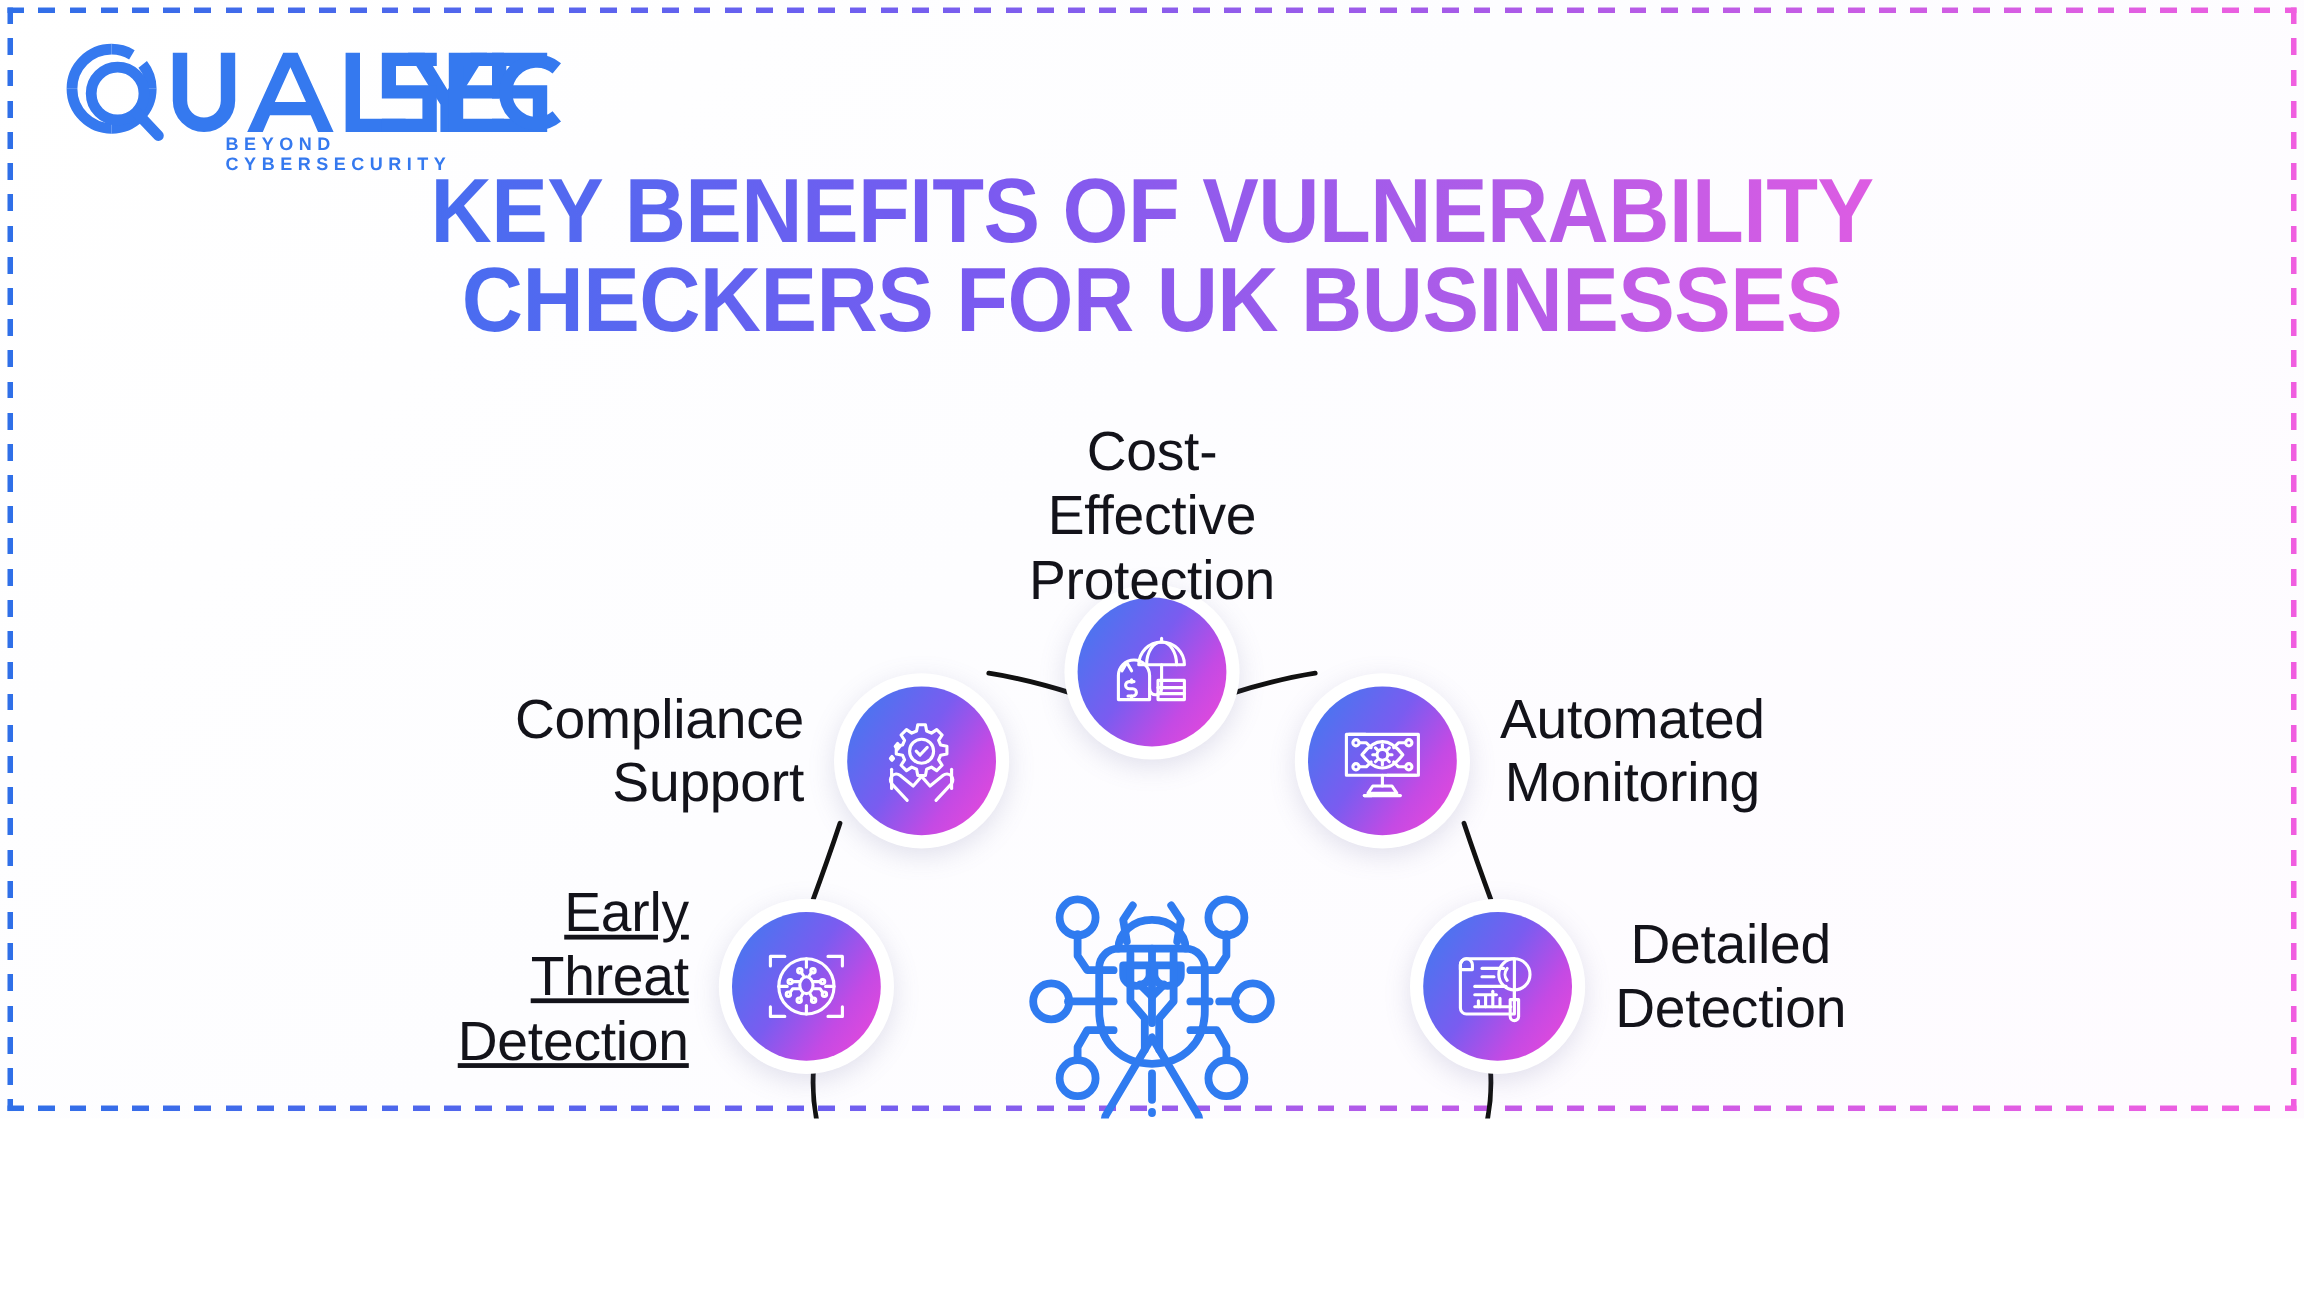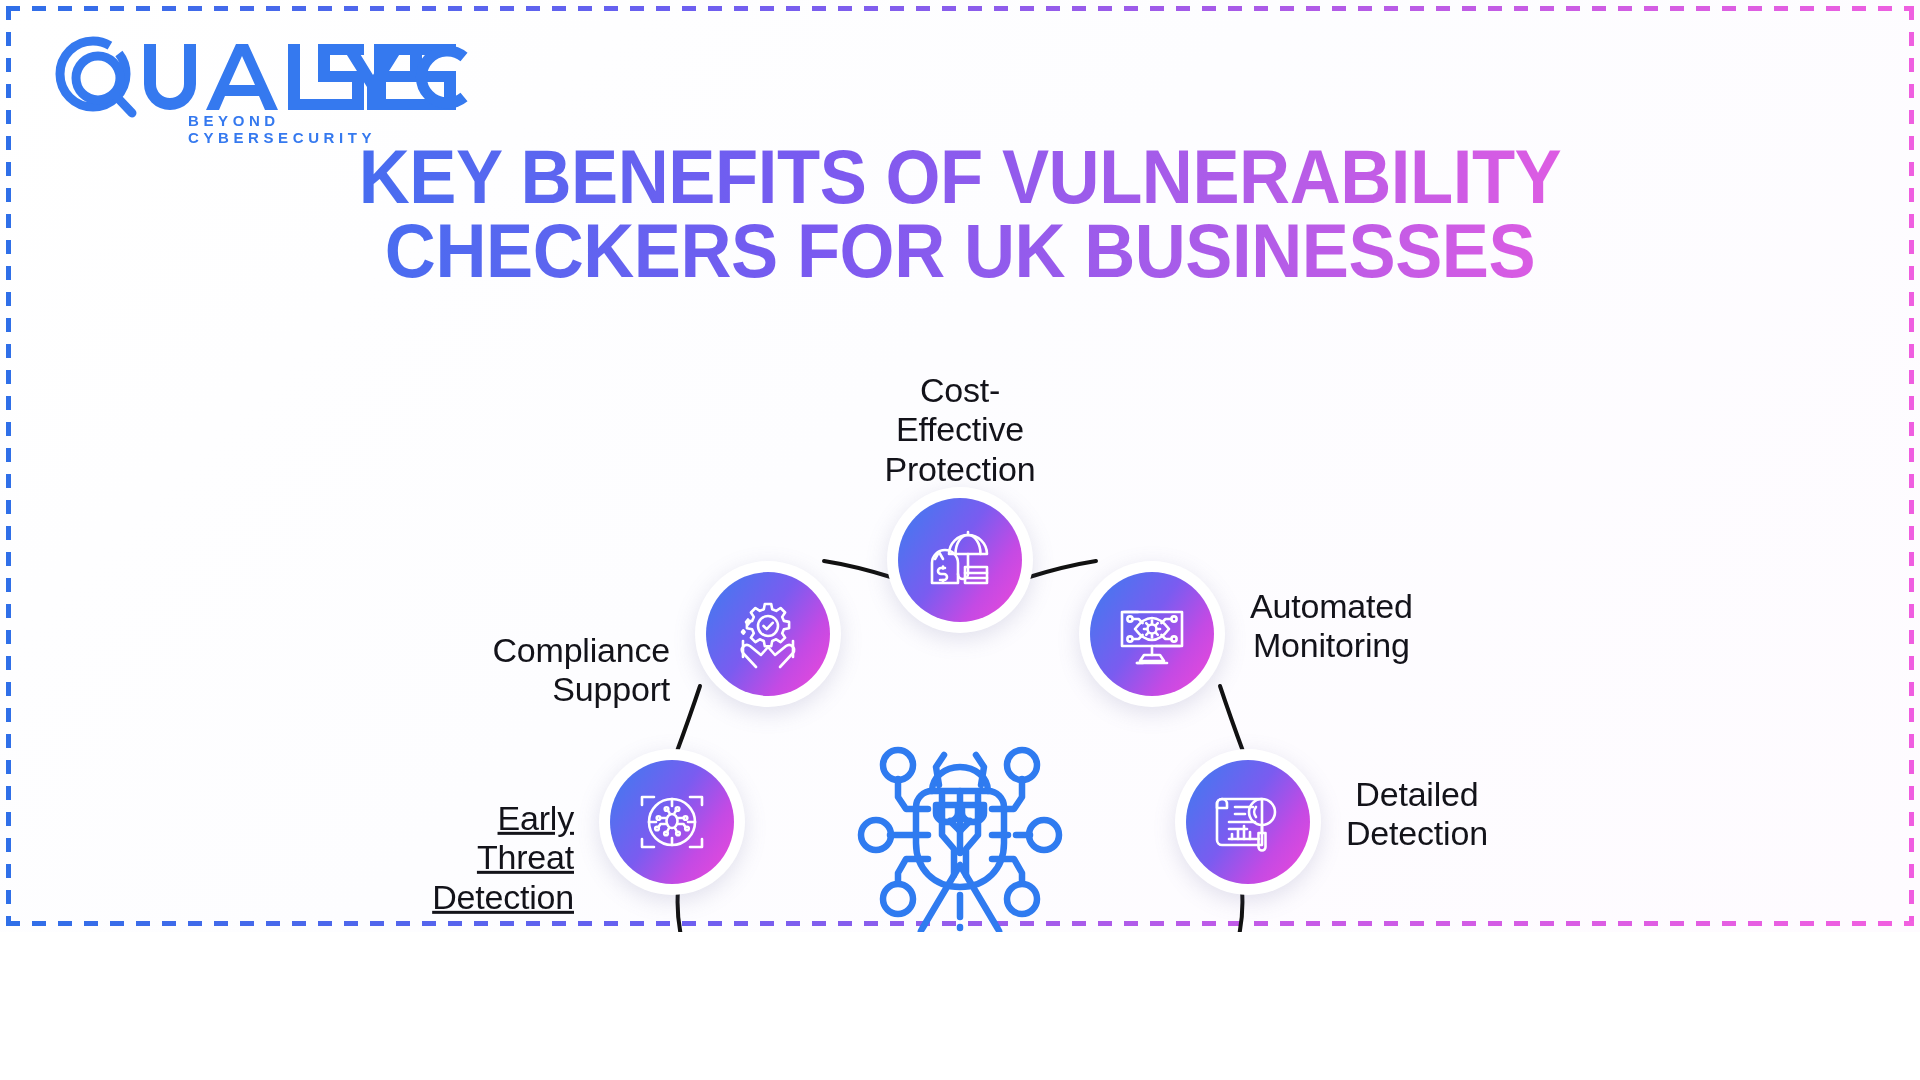--- a/index.html
+++ b/index.html
@@ -100,27 +100,27 @@
   .bubble .disc{
     width:124px;height:124px;border-radius:50%;
     display:flex;align-items:center;justify-content:center;
     background:linear-gradient(125deg,#3b7df0 0%,#7a5cf0 45%,#c44ae4 72%,#f048d8 100%);
   }
   .bubble .disc svg{display:block;}
 
   .nlabel{
     position:absolute;
     font-family:"Liberation Sans",sans-serif;
-    font-size:34px;
+    font-size:46px;
     line-height:1.16;
     color:#13131a;
     white-space:pre-line;
     letter-spacing:-0.2px;
   }
-  .nlabel.r{text-align:right;transform:translate(-100%,-50%);margin-top:44px;}
+  .nlabel.r{text-align:right;transform:translate(-100%,-50%);}
   .nlabel.l{text-align:center;transform:translate(0,-50%);}
   .nlabel.c{text-align:center;transform:translate(-50%,-50%);}
 
   .centerbug{
     position:absolute;
     left:960px;top:830px;
     transform:translate(-50%,-50%);
   }
 </style>
 </head>

